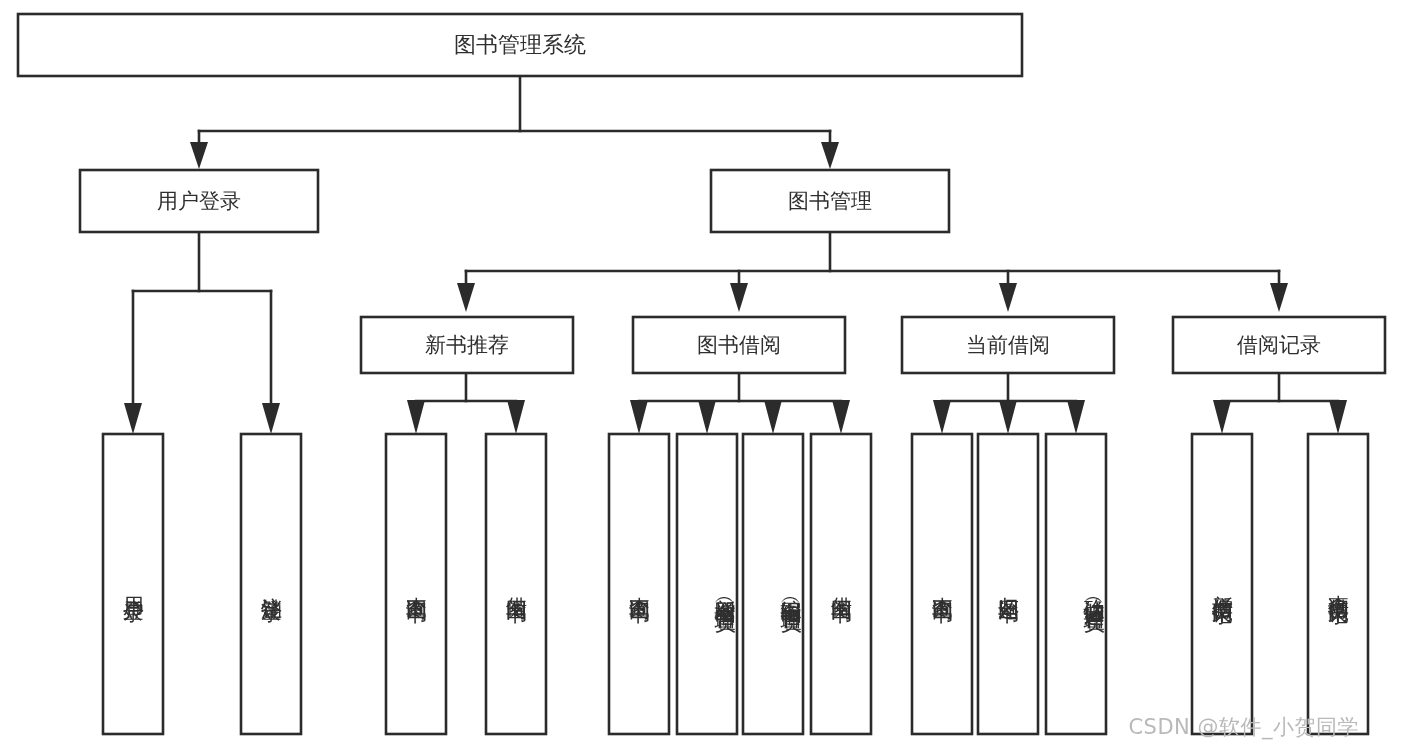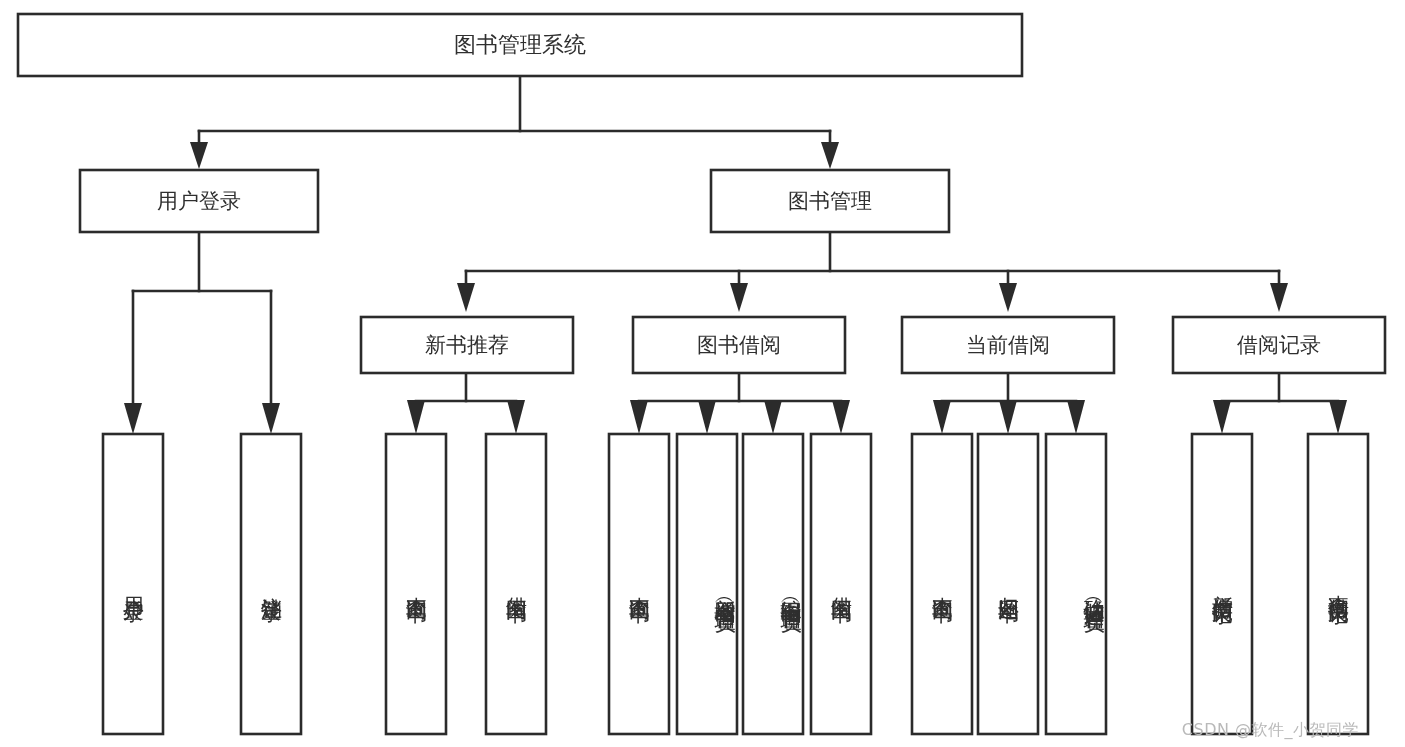--- a/index.html
+++ b/index.html
@@ -68,21 +68,21 @@
     letter-spacing: 2px;
     text-align: center;
     white-space: nowrap;
     user-select: none;
   }
   .watermark {
     position: absolute;
     right: 12px;
     bottom: 6px;
     font-family: "DejaVu Sans", "Liberation Sans", sans-serif;
-    font-size: 16px;
+    font-size: 21px;
     color: #b9b9b9;
     letter-spacing: 0.5px;
     white-space: nowrap;
   }
 </style>
 </head>
 <body>
 
 <div id="diagram-root">
 

